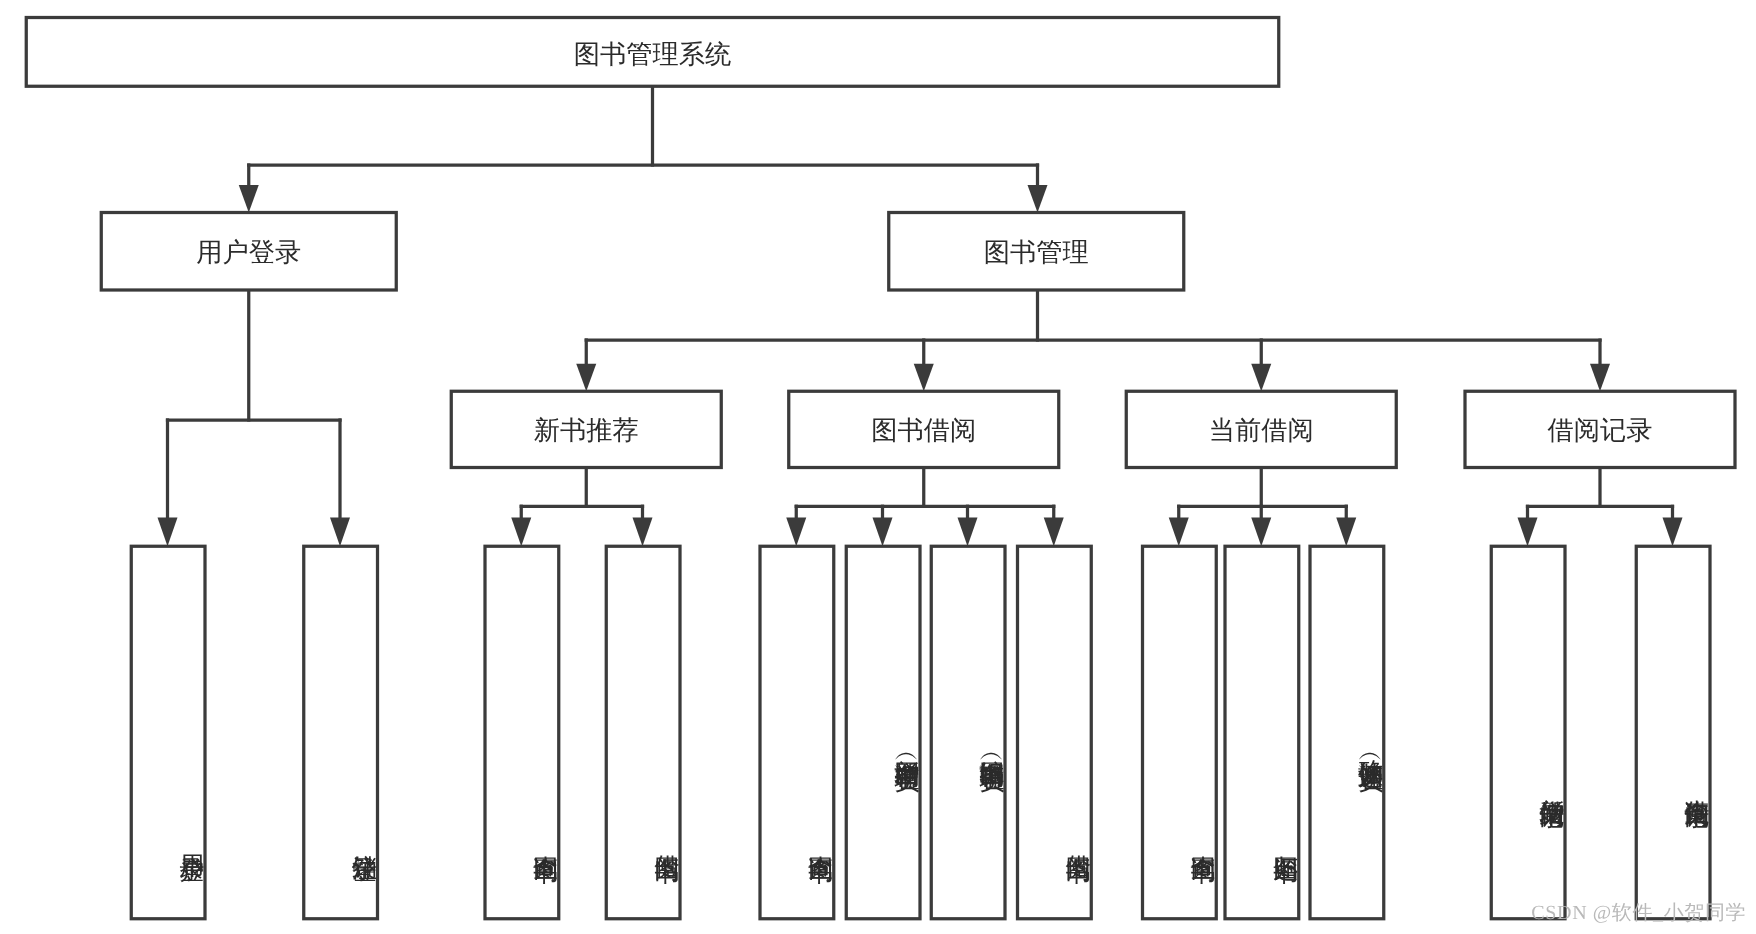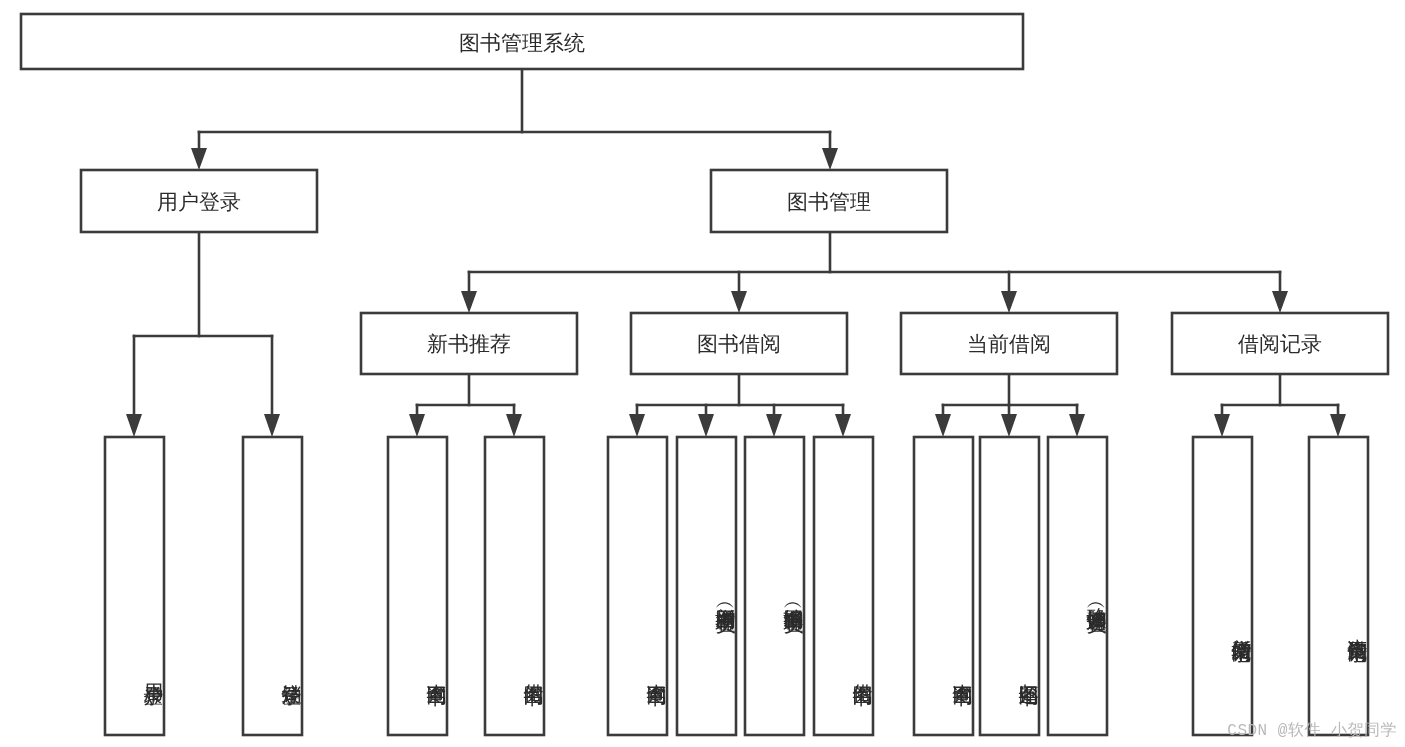--- a/index.html
+++ b/index.html
@@ -60,21 +60,21 @@
     display: flex;
     align-items: flex-start;
     justify-content: center;
     white-space: nowrap;
     pointer-events: none;
   }
   .watermark {
     position: absolute;
     right: 8px;
     bottom: 6px;
-    font-family: Liberation Mono, monospace;
+    font-family: Liberation Serif, serif;
     font-size: 16px;
     color: #b9b9b9;
     letter-spacing: 0.5px;
     white-space: nowrap;
   }
 </style>
 </head>
 <body>
 
 <div id="diagram-root">

